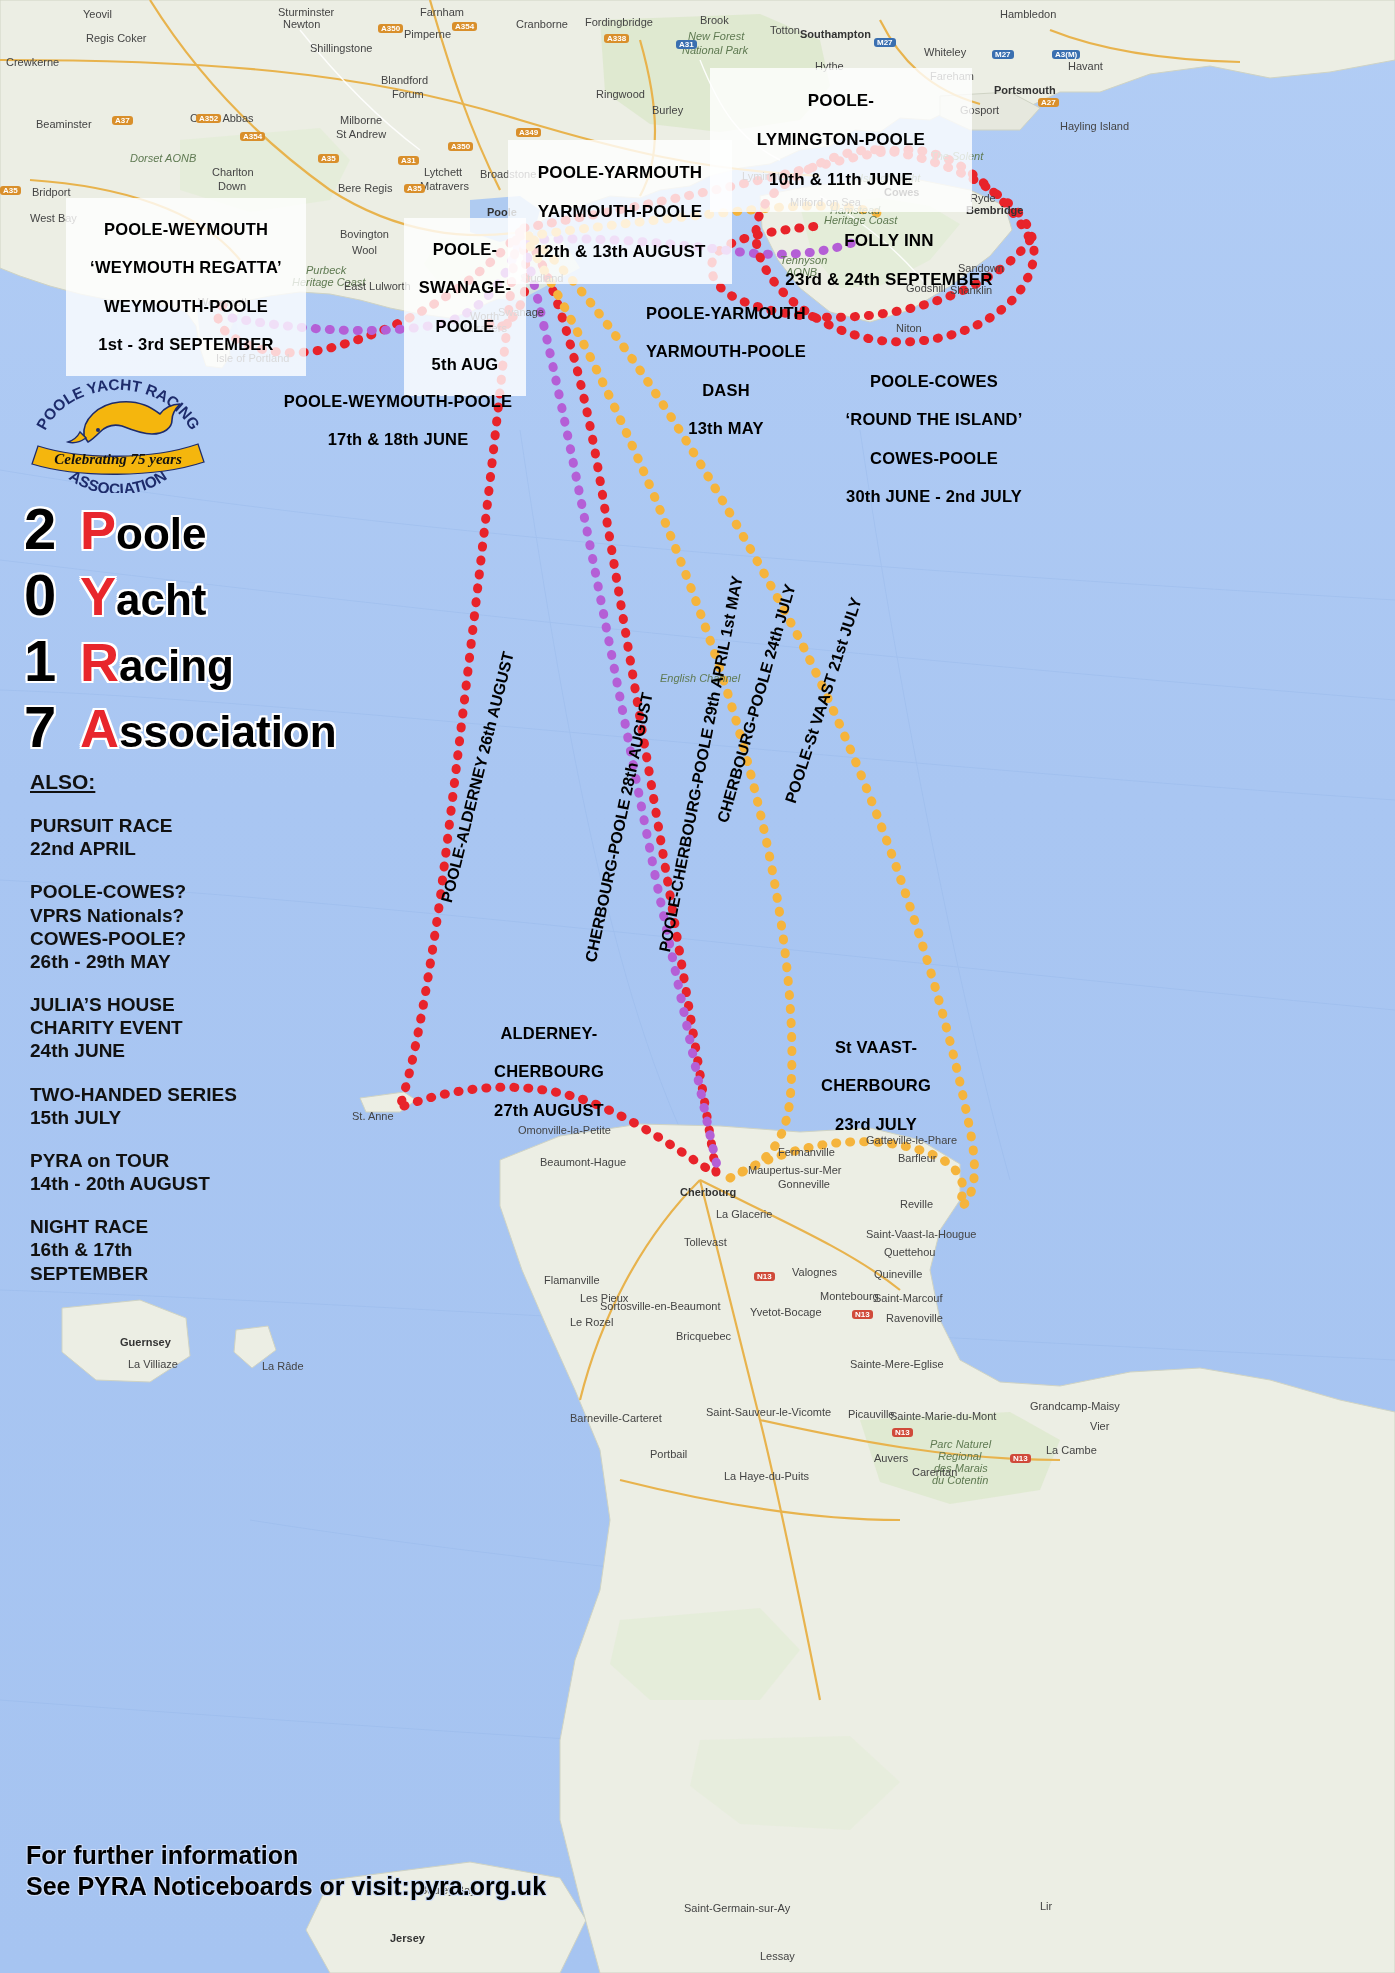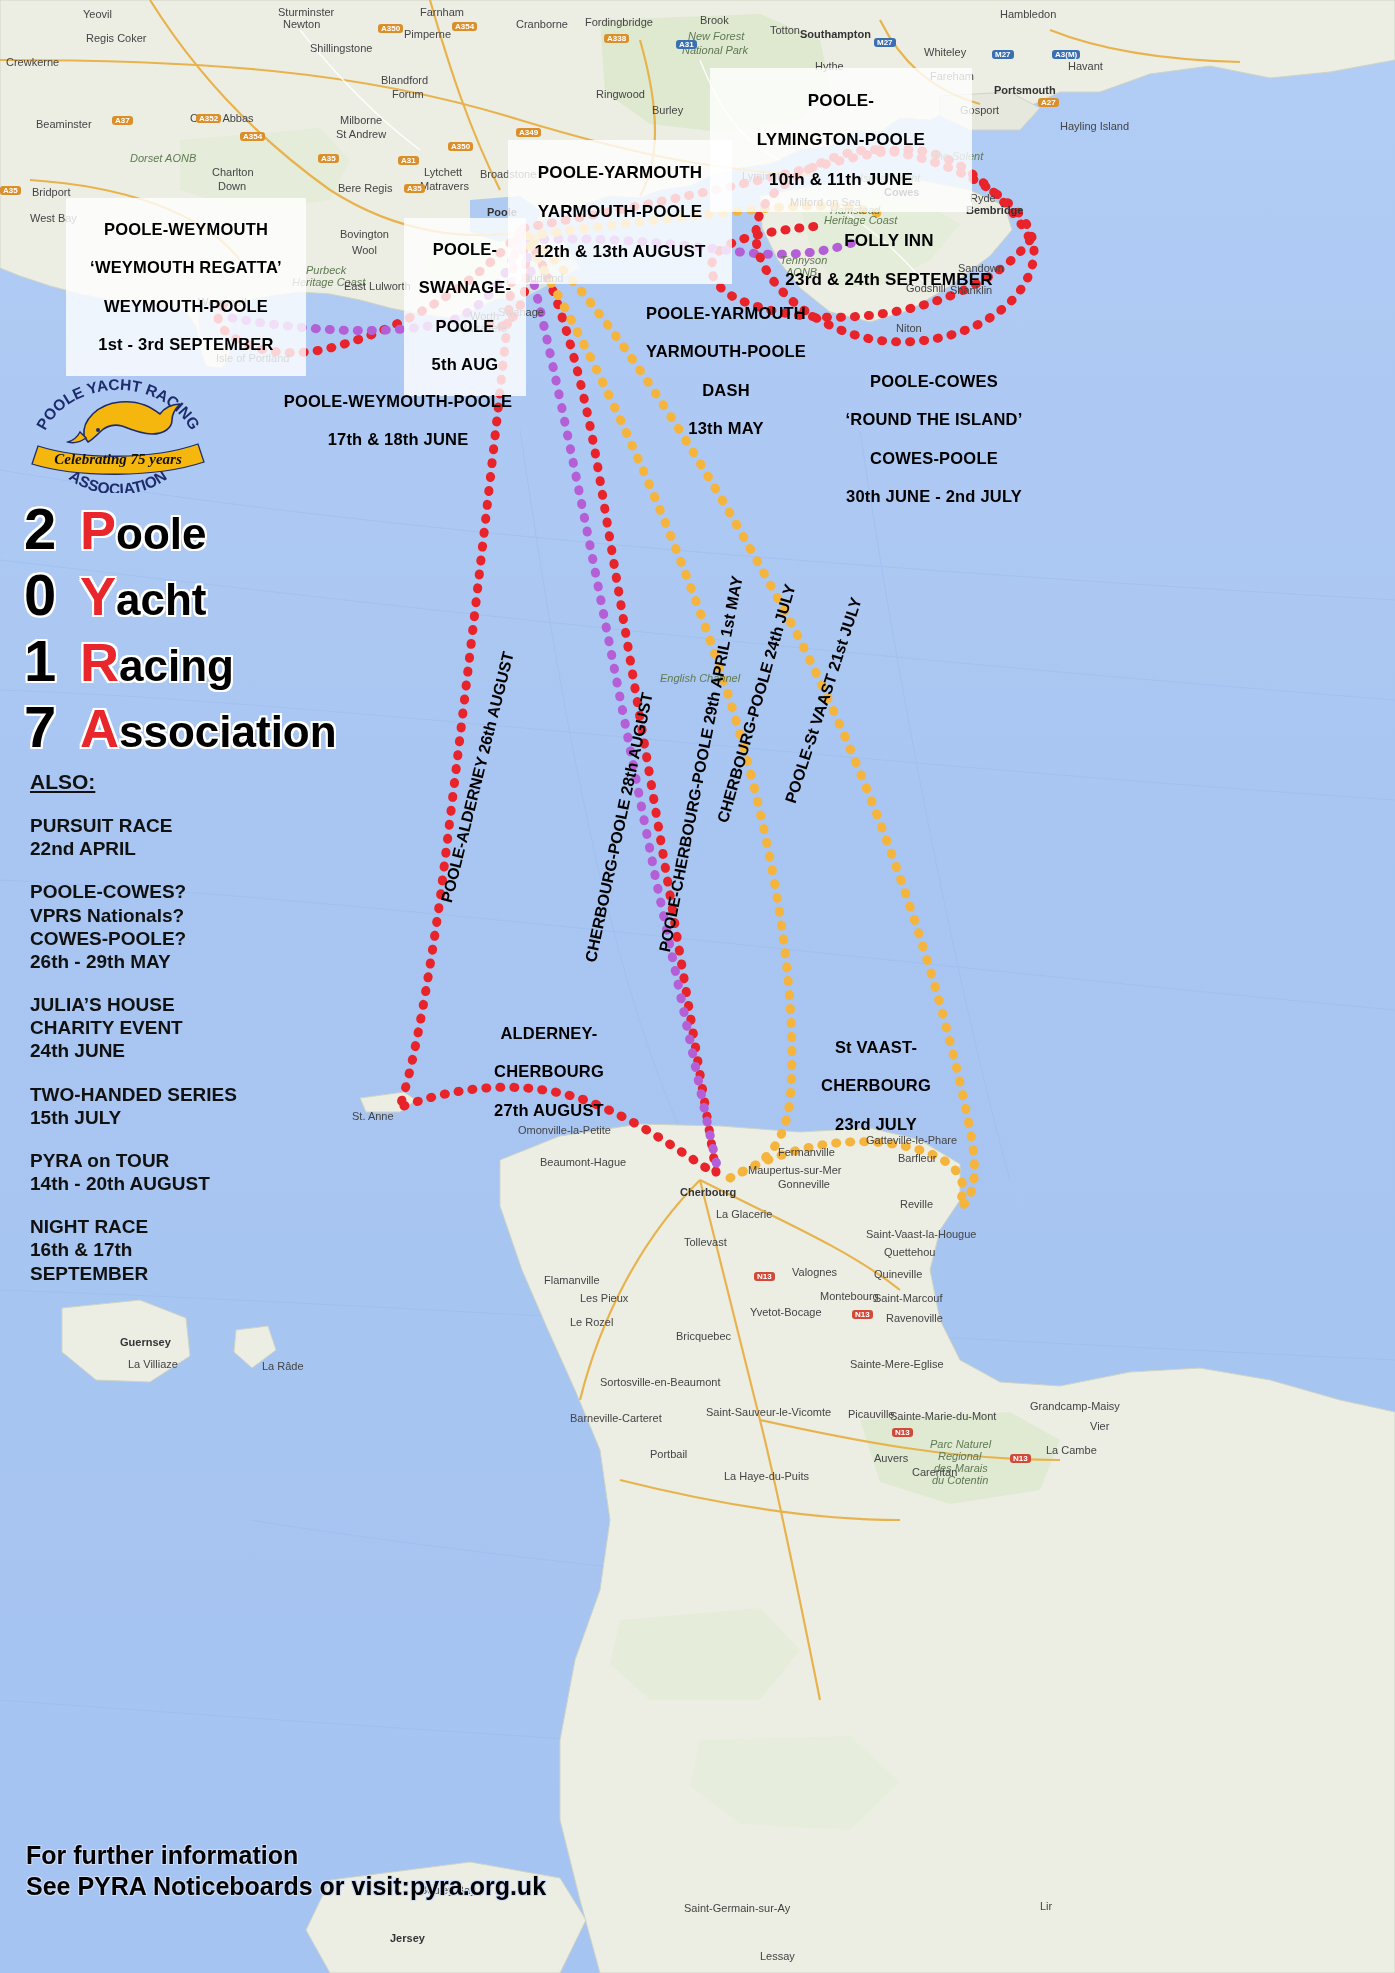--- a/index.html
+++ b/index.html
@@ -322,21 +322,21 @@
       <div class="place town" style="left: 820px; top: 1290px;">Montebourg</div>
       <div class="place town" style="left: 874px; top: 1292px;">Saint-Marcouf</div>
       <div class="place town" style="left: 570px; top: 1316px;">Le Rozel</div>
       <div class="place town" style="left: 750px; top: 1306px;">Yvetot-Bocage</div>
       <div class="place town" style="left: 886px; top: 1312px;">Ravenoville</div>
       <div class="place town" style="left: 676px; top: 1330px;">Bricquebec</div>
       <div class="place bold" style="left: 120px; top: 1336px;">Guernsey</div>
       <div class="place town" style="left: 128px; top: 1358px;">La Villiaze</div>
       <div class="place town" style="left: 262px; top: 1360px;">La Râde</div>
       <div class="place town" style="left: 850px; top: 1358px;">Sainte-Mere-Eglise</div>
-      <div class="place town" style="left: 600px; top: 1376px;">Sortosville-en-Beaumont</div>
+      <div class="place town" style="left: 600px; top: 1300px;">Sortosville-en-Beaumont</div>
       <div class="place town" style="left: 570px; top: 1412px;">Barneville-Carteret</div>
       <div class="place town" style="left: 706px; top: 1406px;">Saint-Sauveur-le-Vicomte</div>
       <div class="place town" style="left: 848px; top: 1408px; text-align: center;">Picauville</div>
       <div class="place town" style="left: 890px; top: 1410px; text-align: center;">Sainte-Marie-du-Mont</div>
       <div class="place town" style="left: 1030px; top: 1400px;">Grandcamp-Maisy</div>
       <div class="place town" style="left: 1090px; top: 1420px;">Vier</div>
       <div class="place town" style="left: 650px; top: 1448px;">Portbail</div>
       <div class="place town" style="left: 874px; top: 1452px;">Auvers</div>
       <div class="place it" style="left: 930px; top: 1438px;">Parc Naturel</div>
       <div class="place it" style="left: 938px; top: 1450px;">Regional</div>

